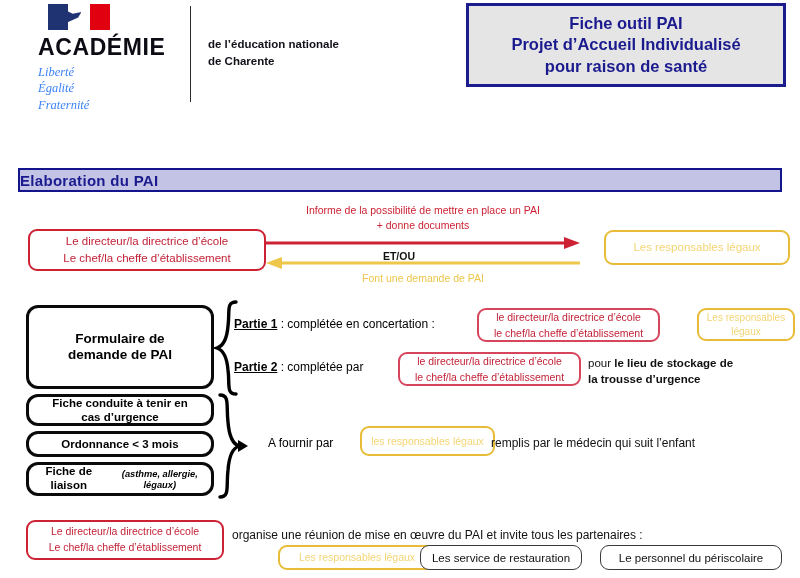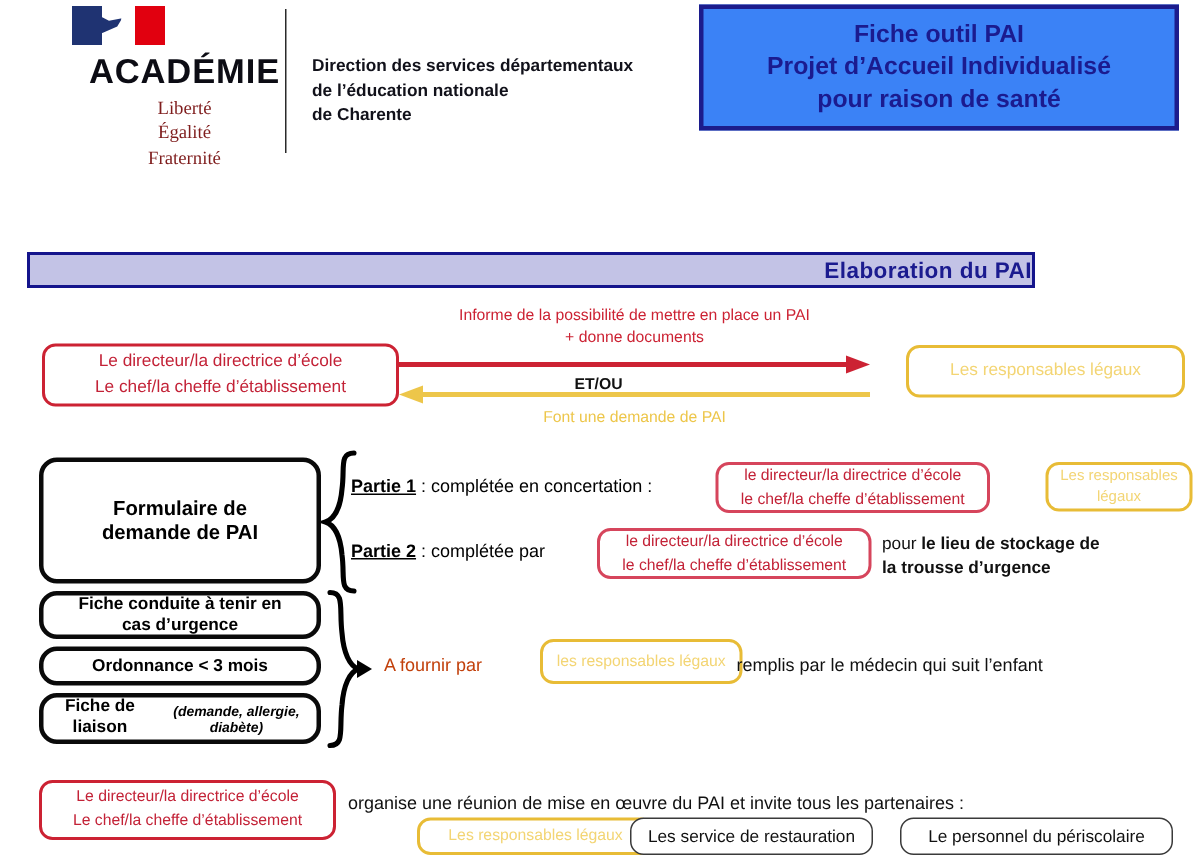--- a/index.html
+++ b/index.html
@@ -7,63 +7,63 @@
     width:800px;height:578px;
     background:#ffffff;
     font-family:"Liberation Sans","DejaVu Sans",sans-serif;
     position:relative;
     overflow:hidden;
     color:#000;
   }
   .abs{position:absolute;}
 
   
-  #header-logo{left:38px;top:4px;width:170px;text-align:center;}
+  #header-logo{left:38px;top:4px;width:170px;}
   .flag{display:flex;width:62px;height:26px;margin-left:10px;border:0;}
   .flag .b{background:#1f3372;width:33%;}
   .flag .w{background:#ffffff;width:34%;position:relative;}
   .flag .r{background:#e1000f;width:33%;}
   .flag .w:after{
     content:"";position:absolute;left:-9px;top:7px;width:22px;height:11px;
     background:
       radial-gradient(circle at 4px 4px,#1f3372 2.4px,transparent 2.6px),
       linear-gradient(#1f3372,#1f3372);
     -webkit-mask:linear-gradient(#000,#000);
     clip-path:polygon(0 30%,35% 0,60% 25%,100% 10%,85% 60%,40% 100%,0 75%);
   }
   #academie-name{
     font-size:23px;font-weight:bold;letter-spacing:.6px;line-height:1.08;
     color:#0c0c14;margin-top:5px;
   }
   #devise{
     font-family:"Liberation Serif","DejaVu Serif",serif;
-    font-size:12.5px;line-height:1.32;color:#7f1d1d;margin-top:4px;
+    font-style:italic;font-size:12.5px;line-height:1.32;color:#3b82f6;margin-top:4px;
   }
   #header-divider{left:190px;top:6px;width:1px;height:96px;background:#2a2a2a;}
   #direction-text{
     left:208px;top:36px;width:240px;
     font-size:11.5px;line-height:1.45;color:#11111a;font-weight:600;
   }
 
   
   #title-box{
     left:466px;top:3px;width:320px;height:84px;
-    background:#3b82f6;border:3px solid #1c1c8c;
+    background:#e5e5e5;border:3px solid #1c1c8c;
     display:flex;align-items:center;justify-content:center;
     box-sizing:border-box;
   }
   #title-box .t{
     color:#1b1b8f;font-weight:bold;font-size:16.5px;line-height:1.28;text-align:center;
   }
 
   
   #banner{
-    left:18px;top:168px;width:672px;height:24px;
+    left:18px;top:168px;width:764px;height:24px;
     background:#c3c3e6;border:2.5px solid #14148c;
-    box-sizing:border-box;display:flex;align-items:center;justify-content:flex-end;
+    box-sizing:border-box;display:flex;align-items:center;justify-content:flex-start;
   }
   #banner .t{color:#1b1b8f;font-weight:bold;font-size:15px;letter-spacing:.3px;}
 
   
   .box{box-sizing:border-box;display:flex;align-items:center;justify-content:center;text-align:center;}
   .red-box{
     border:2px solid #cc2233;border-radius:9px;color:#c32237;background:#fff;
     font-size:11.5px;line-height:1.5;
   }
   .red-box2{
@@ -137,21 +137,21 @@
   }
   #p2-tail b{font-weight:bold;}
 
   
   #doc-box-1{left:26px;top:394px;width:188px;height:32px;flex-direction:column;font-size:11.5px;line-height:1.22;}
   #doc-box-2{left:26px;top:431px;width:188px;height:26px;font-size:11.5px;}
   #doc-box-3{left:26px;top:462px;width:188px;height:34px;flex-direction:row;font-size:11.5px;line-height:1.2;}
   #doc-box-3 .sub{font-size:9.3px;font-style:italic;font-weight:bold;margin-top:2px;}
 
   #brace-arrow{left:238px;top:440px;}
-  #afournir-label{left:256px;top:436px;font-size:12px;color:#c2410c;white-space:nowrap;}
+  #afournir-label{left:268px;top:436px;font-size:12px;color:#000000;white-space:nowrap;}
   #afournir-legal-box{left:336px;top:426px;width:135px;height:30px;font-size:10.5px;}
   #remplis-label{left:491px;top:436px;font-size:12px;color:#111;white-space:nowrap;}
 
   
   #actor-box-2{left:26px;top:520px;width:198px;height:40px;}
   #organise-label{left:232px;top:528px;font-size:12px;color:#111;white-space:nowrap;}
   #bottom-legal-box{left:254px;top:545px;width:158px;height:25px;font-size:10.5px;}
   #bottom-resto-box{left:420px;top:545px;width:162px;height:25px;}
   #bottom-peri-box{left:600px;top:545px;width:182px;height:25px;}
 </style>
@@ -170,21 +170,20 @@
   <div id="devise">
     <div>Liberté</div>
     <div>Égalité</div>
     <div>Fraternité</div>
   </div>
 </div>
 
 <div class="abs" id="header-divider"></div>
 
 <div class="abs" id="direction-text">
-  <div>Direction des services départementaux</div>
   <div>de l’éducation nationale</div>
   <div>de Charente</div>
 </div>
 
 <div class="abs box" id="title-box">
   <div class="t">
     <div>Fiche outil PAI</div>
     <div>Projet d’Accueil Individualisé</div>
     <div>pour raison de santé</div>
   </div>
@@ -275,21 +274,21 @@
   <div>Fiche conduite à tenir en</div>
   <div>cas d’urgence</div>
 </div>
 
 <div class="abs box black-box" id="doc-box-2">
   <span>Ordonnance &lt; 3 mois</span>
 </div>
 
 <div class="abs box black-box" id="doc-box-3">
   <div>Fiche de liaison</div>
-  <div class="sub">(demande, allergie, diabète)</div>
+  <div class="sub">(asthme, allergie, légaux)</div>
 </div>
 
 <div class="abs brace" id="brace-2">
   <svg width="26" height="106" viewBox="0 0 26 106">
     <path d="M6 2 C16 2 12 13 14 29 C15 42 19 51 25 53 C19 55 15 64 14 77 C12 93 16 104 6 104" fill="none" stroke="#000" stroke-width="3.4" stroke-linecap="round"></path>
   </svg>
 </div>
 
 <svg class="abs" id="brace-arrow" width="10" height="12" viewBox="0 0 10 12">
   <polygon points="10,6 0,0 0,12" fill="#000"></polygon>

